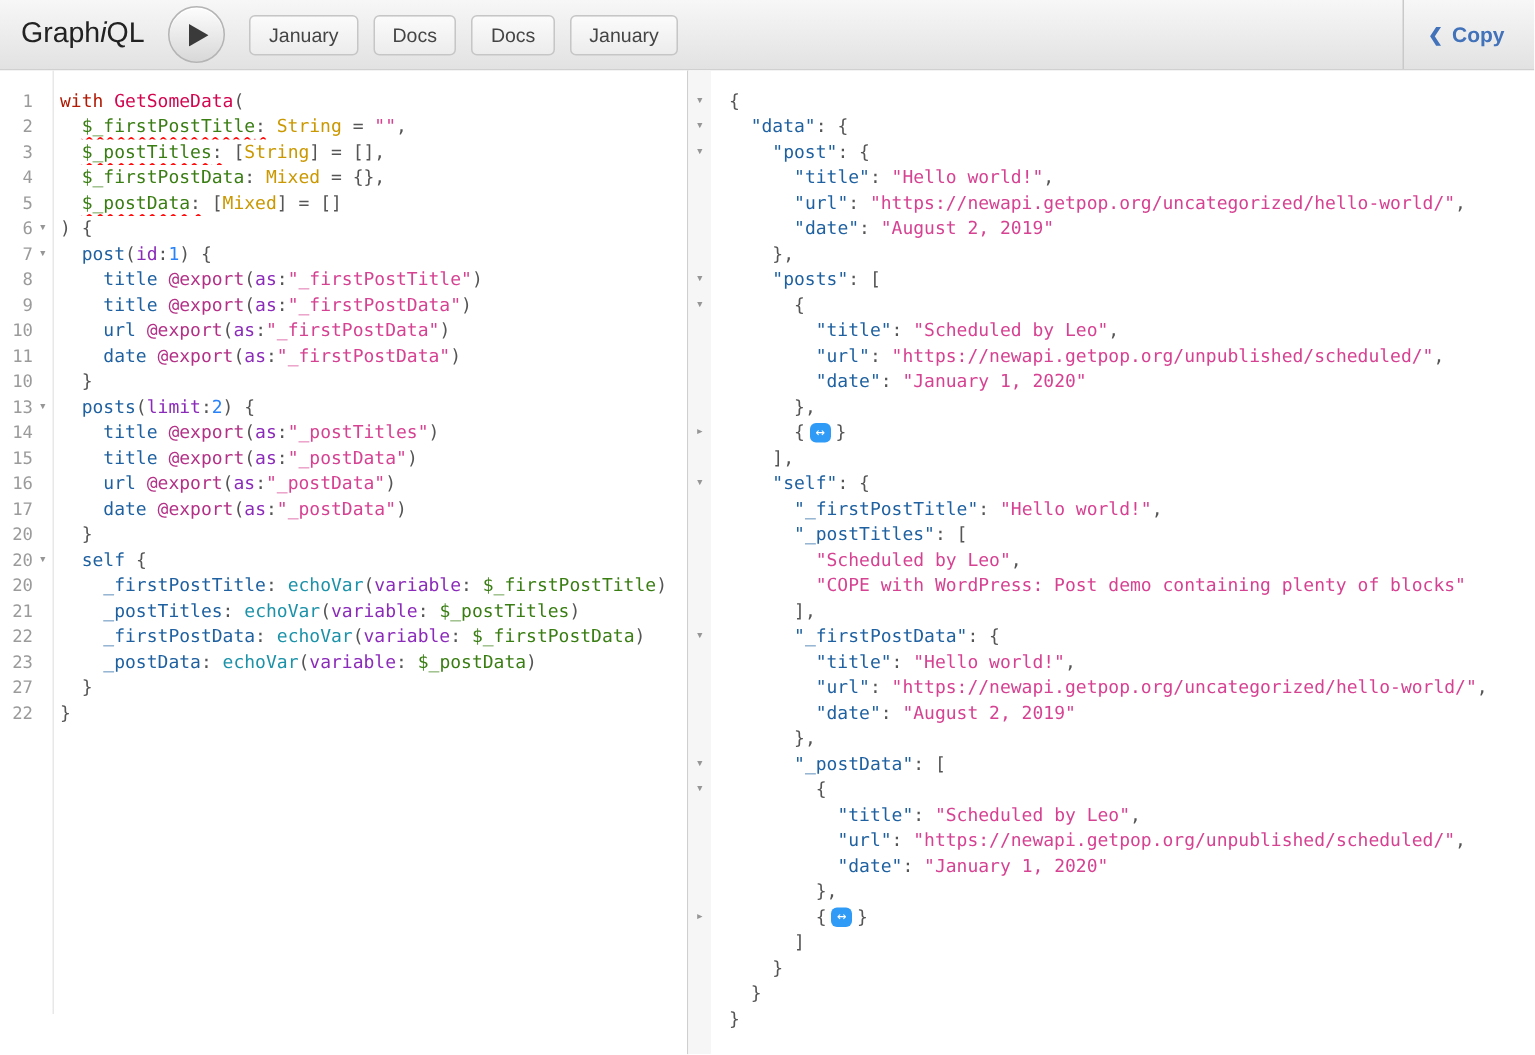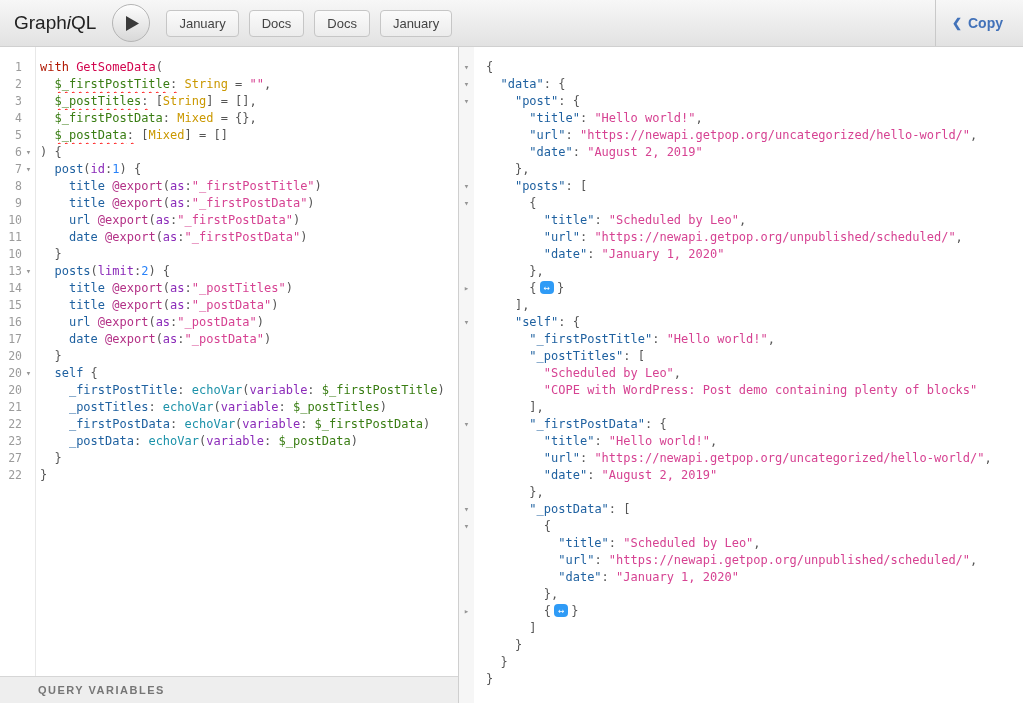--- a/index.html
+++ b/index.html
@@ -111,23 +111,20 @@
           <div class="row"><span class="num">17</span><span class="foldcell"></span><span class="codecell"><span>    </span><span style="color: rgb(31, 97, 160);">date</span><span> </span><span style="color: rgb(179, 48, 134);">@export</span><span style="color: rgb(85, 85, 85);">(</span><span style="color: rgb(139, 43, 185);">as</span><span style="color: rgb(85, 85, 85);">:</span><span style="color: rgb(214, 66, 146);">"_postData"</span><span style="color: rgb(85, 85, 85);">)</span></span></div>
           <div class="row"><span class="num">20</span><span class="foldcell"></span><span class="codecell"><span>  </span><span style="color: rgb(85, 85, 85);">}</span></span></div>
           <div class="row"><span class="num">20</span><span class="foldcell">▾</span><span class="codecell"><span>  </span><span style="color: rgb(31, 97, 160);">self</span><span style="color: rgb(85, 85, 85);"> {</span></span></div>
           <div class="row"><span class="num">20</span><span class="foldcell"></span><span class="codecell"><span>    </span><span style="color: rgb(31, 97, 160);">_firstPostTitle</span><span style="color: rgb(85, 85, 85);">:</span><span> </span><span style="color: rgb(28, 146, 169);">echoVar</span><span style="color: rgb(85, 85, 85);">(</span><span style="color: rgb(139, 43, 185);">variable</span><span style="color: rgb(85, 85, 85);">:</span><span> </span><span style="color: rgb(57, 125, 19);">$_firstPostTitle</span><span style="color: rgb(85, 85, 85);">)</span></span></div>
           <div class="row"><span class="num">21</span><span class="foldcell"></span><span class="codecell"><span>    </span><span style="color: rgb(31, 97, 160);">_postTitles</span><span style="color: rgb(85, 85, 85);">:</span><span> </span><span style="color: rgb(28, 146, 169);">echoVar</span><span style="color: rgb(85, 85, 85);">(</span><span style="color: rgb(139, 43, 185);">variable</span><span style="color: rgb(85, 85, 85);">:</span><span> </span><span style="color: rgb(57, 125, 19);">$_postTitles</span><span style="color: rgb(85, 85, 85);">)</span></span></div>
           <div class="row"><span class="num">22</span><span class="foldcell"></span><span class="codecell"><span>    </span><span style="color: rgb(31, 97, 160);">_firstPostData</span><span style="color: rgb(85, 85, 85);">:</span><span> </span><span style="color: rgb(28, 146, 169);">echoVar</span><span style="color: rgb(85, 85, 85);">(</span><span style="color: rgb(139, 43, 185);">variable</span><span style="color: rgb(85, 85, 85);">:</span><span> </span><span style="color: rgb(57, 125, 19);">$_firstPostData</span><span style="color: rgb(85, 85, 85);">)</span></span></div>
           <div class="row"><span class="num">23</span><span class="foldcell"></span><span class="codecell"><span>    </span><span style="color: rgb(31, 97, 160);">_postData</span><span style="color: rgb(85, 85, 85);">:</span><span> </span><span style="color: rgb(28, 146, 169);">echoVar</span><span style="color: rgb(85, 85, 85);">(</span><span style="color: rgb(139, 43, 185);">variable</span><span style="color: rgb(85, 85, 85);">:</span><span> </span><span style="color: rgb(57, 125, 19);">$_postData</span><span style="color: rgb(85, 85, 85);">)</span></span></div>
           <div class="row"><span class="num">27</span><span class="foldcell"></span><span class="codecell"><span>  </span><span style="color: rgb(85, 85, 85);">}</span></span></div>
           <div class="row"><span class="num">22</span><span class="foldcell"></span><span class="codecell"><span style="color: rgb(85, 85, 85);">}</span></span></div>
         </div>
-      <div class="variables-bar">
-        <span>QUERY VARIABLES</span>
-      </div>
     </div>
 
     <div class="result-pane">
       <div class="result-strip"></div>
       <div class="result-scroll" id="result">
           <div class="row"><span class="foldcell">▾</span><span class="codecell"><span style="color: rgb(85, 85, 85);">{</span></span></div>
           <div class="row"><span class="foldcell">▾</span><span class="codecell"><span>  </span><span style="color: rgb(31, 97, 160);">"data"</span><span style="color: rgb(85, 85, 85);">: {</span></span></div>
           <div class="row"><span class="foldcell">▾</span><span class="codecell"><span>    </span><span style="color: rgb(31, 97, 160);">"post"</span><span style="color: rgb(85, 85, 85);">: {</span></span></div>
           <div class="row"><span class="foldcell"></span><span class="codecell"><span>      </span><span style="color: rgb(31, 97, 160);">"title"</span><span style="color: rgb(85, 85, 85);">: </span><span style="color: rgb(214, 66, 146);">"Hello world!"</span><span style="color: rgb(85, 85, 85);">,</span></span></div>
           <div class="row"><span class="foldcell"></span><span class="codecell"><span>      </span><span style="color: rgb(31, 97, 160);">"url"</span><span style="color: rgb(85, 85, 85);">: </span><span style="color: rgb(214, 66, 146);">"https://newapi.getpop.org/uncategorized/hello-world/"</span><span style="color: rgb(85, 85, 85);">,</span></span></div>

